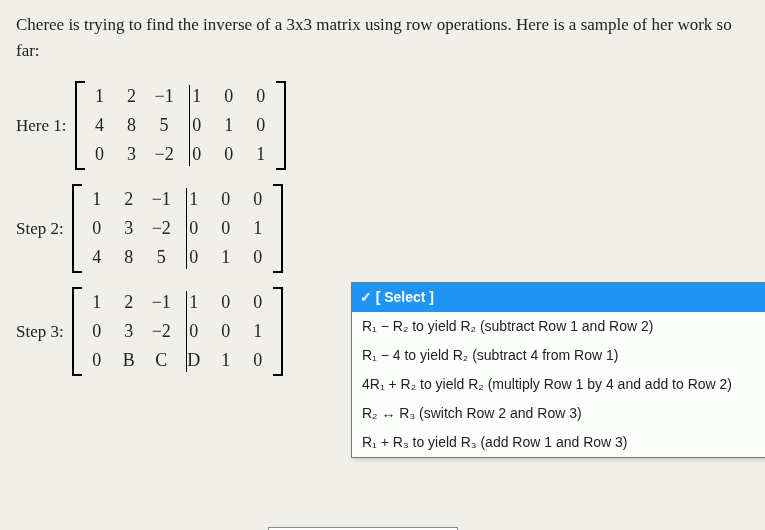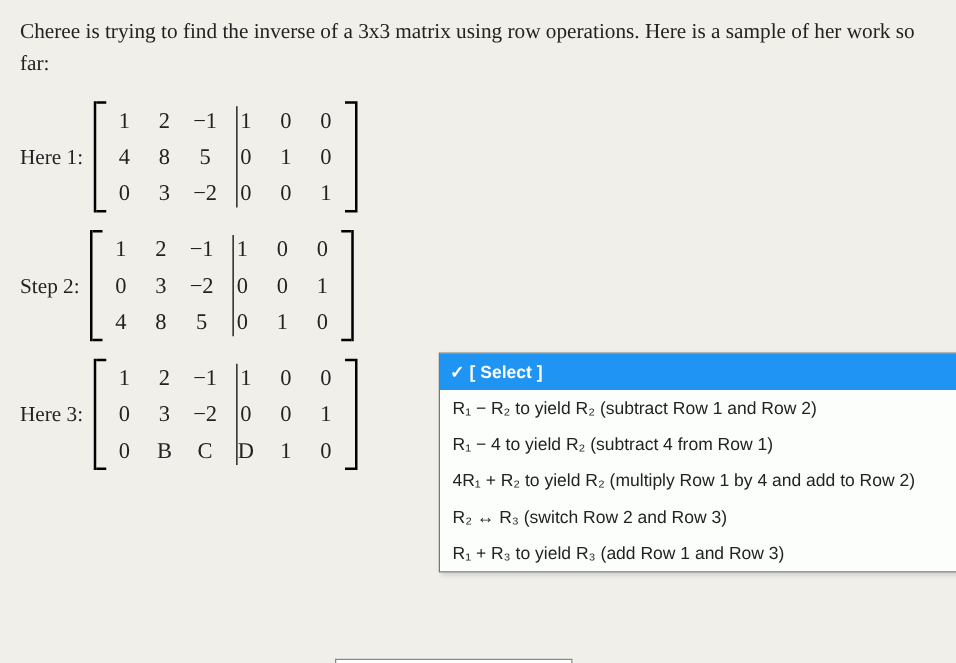--- a/index.html
+++ b/index.html
@@ -84,21 +84,21 @@
           <span class="cell">5</span>
           <span class="cell">0</span>
           <span class="cell">1</span>
           <span class="cell">0</span>
         </span>
     <span class="bracket br"></span>
   </span>
 </div>
 
 <div class="step-row">
-  <span class="step-label">Here 3:</span>
+  <span class="step-label">Step 3:</span>
   <span class="mat">
     <span class="bracket bl"></span>
     <span class="grid" id="g3">
           <span class="aug" style="left:104px"></span>
           <span class="cell">1</span>
           <span class="cell">2</span>
           <span class="cell">−1</span>
           <span class="cell">1</span>
           <span class="cell">0</span>
           <span class="cell">0</span>

